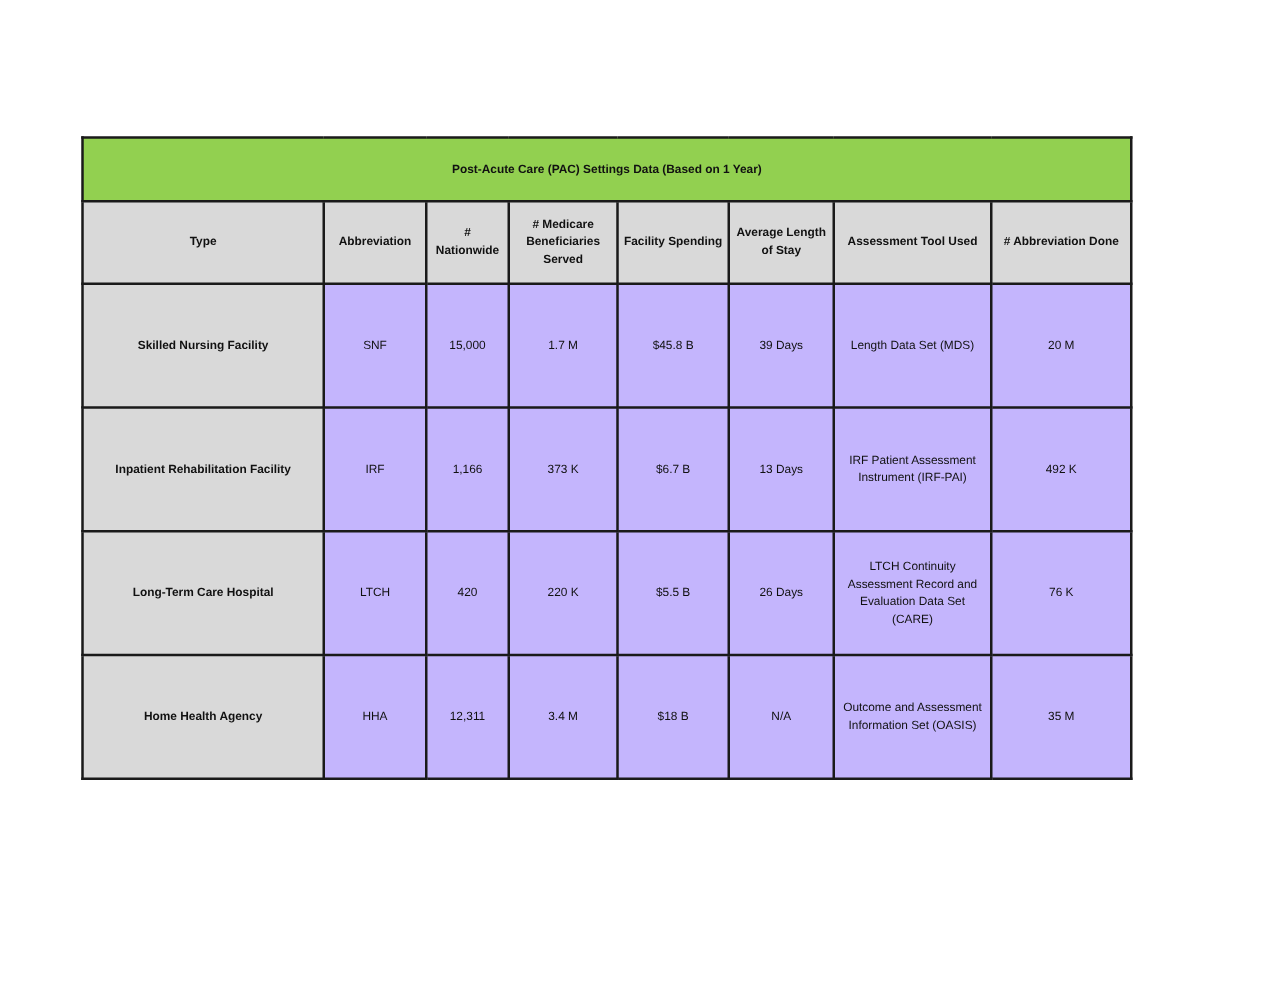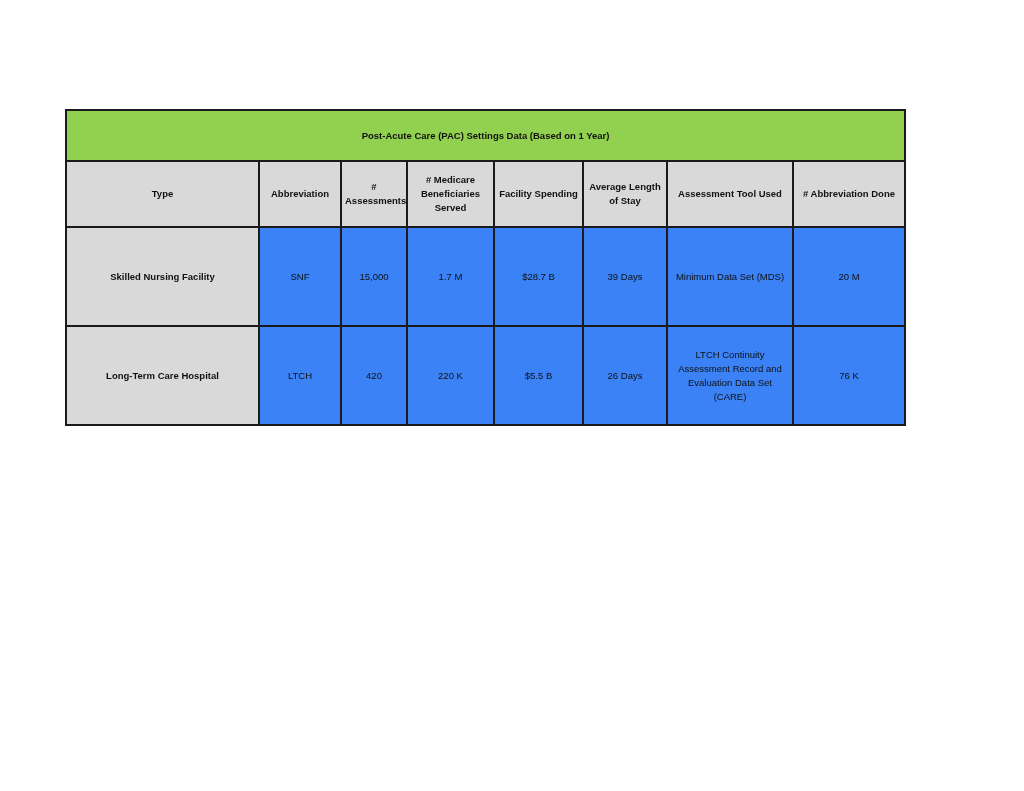--- a/index.html
+++ b/index.html
@@ -14,21 +14,21 @@
     text-align:center; vertical-align:middle;
     font-size:9.5px; color:#111; padding:2px 3px;
     line-height:14px;
   }
   .title-cell {
     background:#92d050; height:45px;
     font-size:19px; font-weight:bold; color:#111;
     padding:0;
   }
   .hdr th { background:#d9d9d9; font-weight:bold; font-size:9.5px; height:60px; }
-  .row td { height:93px; background:#3b82f6; }
+  .row td { height:93px; background:#c4b5fd; }
   .row td.type { background:#d9d9d9; font-weight:bold; }
 </style>
 </head>
 <body>
 
 <table class="tbl">
   <colgroup>
     <col style="width:193px">
     <col style="width:82px">
     <col style="width:66px">
@@ -38,41 +38,61 @@
     <col style="width:126px">
     <col style="width:112px">
   </colgroup>
   <tbody>
       <tr>
     <td colspan="8" class="title-cell">Post-Acute Care (PAC) Settings Data (Based on 1 Year)</td>
   </tr>
   <tr class="hdr">
     <th>Type</th>
     <th>Abbreviation</th>
-    <th># Assessments</th>
+    <th># Nationwide</th>
     <th># Medicare Beneficiaries Served</th>
     <th>Facility Spending</th>
     <th>Average Length of Stay</th>
     <th>Assessment Tool Used</th>
     <th># Abbreviation Done</th>
   </tr>
   <tr class="row">
     <td class="type">Skilled Nursing Facility</td>
     <td>SNF</td>
     <td>15,000</td>
     <td>1.7 M</td>
-    <td>$28.7 B</td>
+    <td>$45.8 B</td>
     <td>39 Days</td>
-    <td>Minimum Data Set (MDS)</td>
+    <td>Length Data Set (MDS)</td>
     <td>20 M</td>
+  </tr>
+  <tr class="row">
+    <td class="type">Inpatient Rehabilitation Facility</td>
+    <td>IRF</td>
+    <td>1,166</td>
+    <td>373 K</td>
+    <td>$6.7 B</td>
+    <td>13 Days</td>
+    <td>IRF Patient Assessment Instrument (IRF-PAI)</td>
+    <td>492 K</td>
   </tr>
   <tr class="row">
     <td class="type">Long-Term Care Hospital</td>
     <td>LTCH</td>
     <td>420</td>
     <td>220 K</td>
     <td>$5.5 B</td>
     <td>26 Days</td>
     <td>LTCH Continuity Assessment Record and Evaluation Data Set (CARE)</td>
     <td>76 K</td>
   </tr>
+  <tr class="row">
+    <td class="type">Home Health Agency</td>
+    <td>HHA</td>
+    <td>12,311</td>
+    <td>3.4 M</td>
+    <td>$18 B</td>
+    <td>N/A</td>
+    <td>Outcome and Assessment Information Set (OASIS)</td>
+    <td>35 M</td>
+  </tr>
 </tbody>
   </table>
 
 </body></html>

